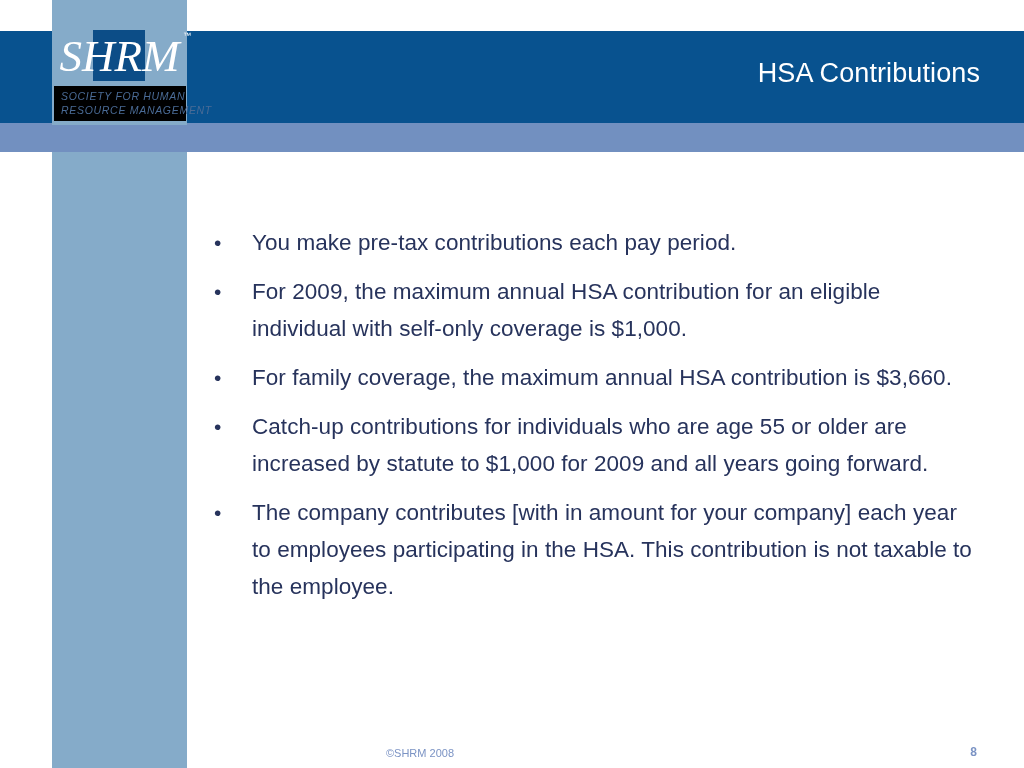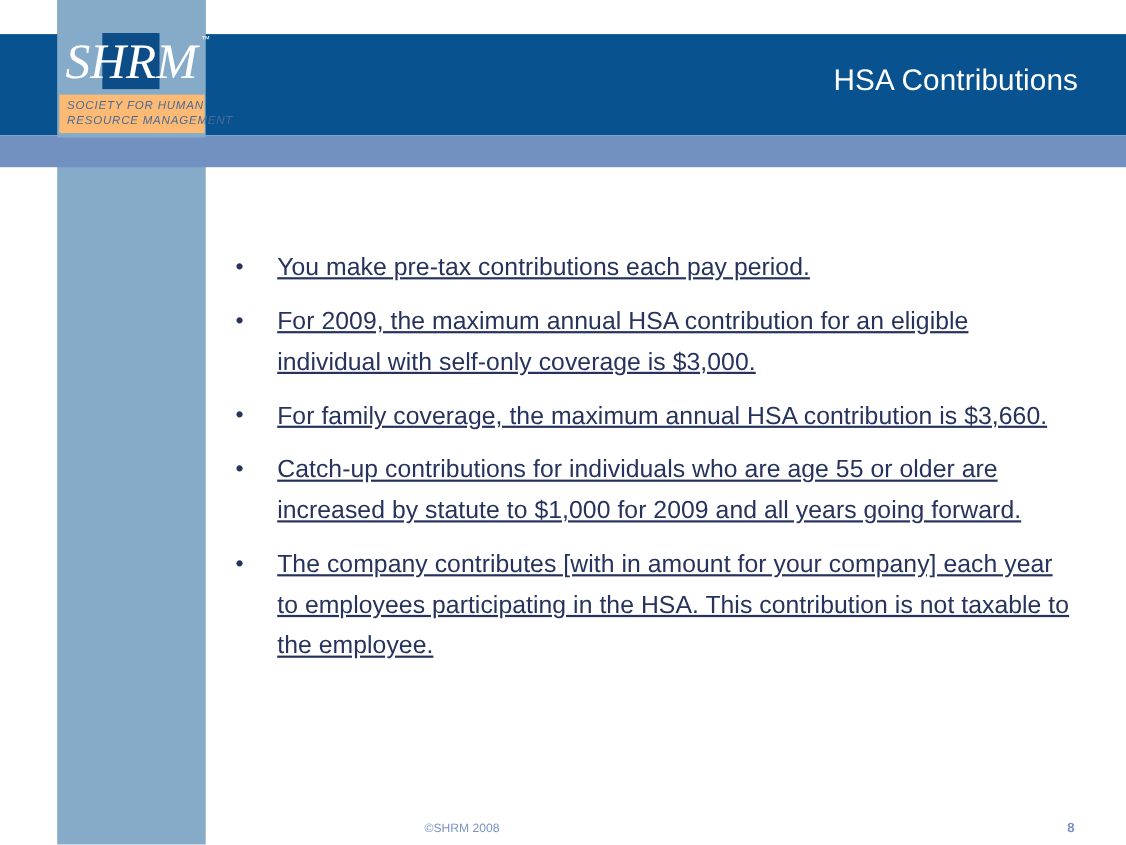--- a/index.html
+++ b/index.html
@@ -114,21 +114,21 @@
     line-height: 9px;
     color: #ffffff;
     font-family: "Liberation Sans", sans-serif;
   }
   .logo-tag {
     position: absolute;
     left: 2px;
     top: 86px;
     width: 132px;
     height: 35px;
-    background: #fdba74;
+    background: #000000;
     padding: 4px 4px 0 7px;
   }
   .logo-tag-line {
     font-family: "Liberation Sans", sans-serif;
     font-size: 10.5px;
     line-height: 13.5px;
     color: #4a6b96;
     letter-spacing: 0.7px;
     white-space: nowrap;
   }
@@ -153,21 +153,20 @@
     color: #27335c;
     text-align: left;
     padding-left: 1px;
   }
   .bullet-text {
     flex: 1 1 auto;
     font-size: 22.5px;
     line-height: 37px;
     color: #27335c;
     letter-spacing: 0.05px;
-    text-decoration: underline;
   }
 
   
   .footer-copy {
     position: absolute;
     left: 0;
     top: 746px;
     width: 996px;
     text-align: center;
     font-size: 11px;
@@ -210,21 +209,21 @@
 
   <div class="content">
 
     <div class="bullet-row">
       <div class="bullet-mark">•</div>
       <div class="bullet-text">You make pre-tax contributions each pay period.</div>
     </div>
 
     <div class="bullet-row">
       <div class="bullet-mark">•</div>
-      <div class="bullet-text">For 2009, the maximum annual HSA contribution for an eligible individual with self-only coverage is $3,000.</div>
+      <div class="bullet-text">For 2009, the maximum annual HSA contribution for an eligible individual with self-only coverage is $1,000.</div>
     </div>
 
     <div class="bullet-row">
       <div class="bullet-mark">•</div>
       <div class="bullet-text">For family coverage, the maximum annual HSA contribution is $3,660.</div>
     </div>
 
     <div class="bullet-row">
       <div class="bullet-mark">•</div>
       <div class="bullet-text">Catch-up contributions for individuals who are age 55 or older are increased by statute to $1,000 for 2009 and all years going forward.</div>

